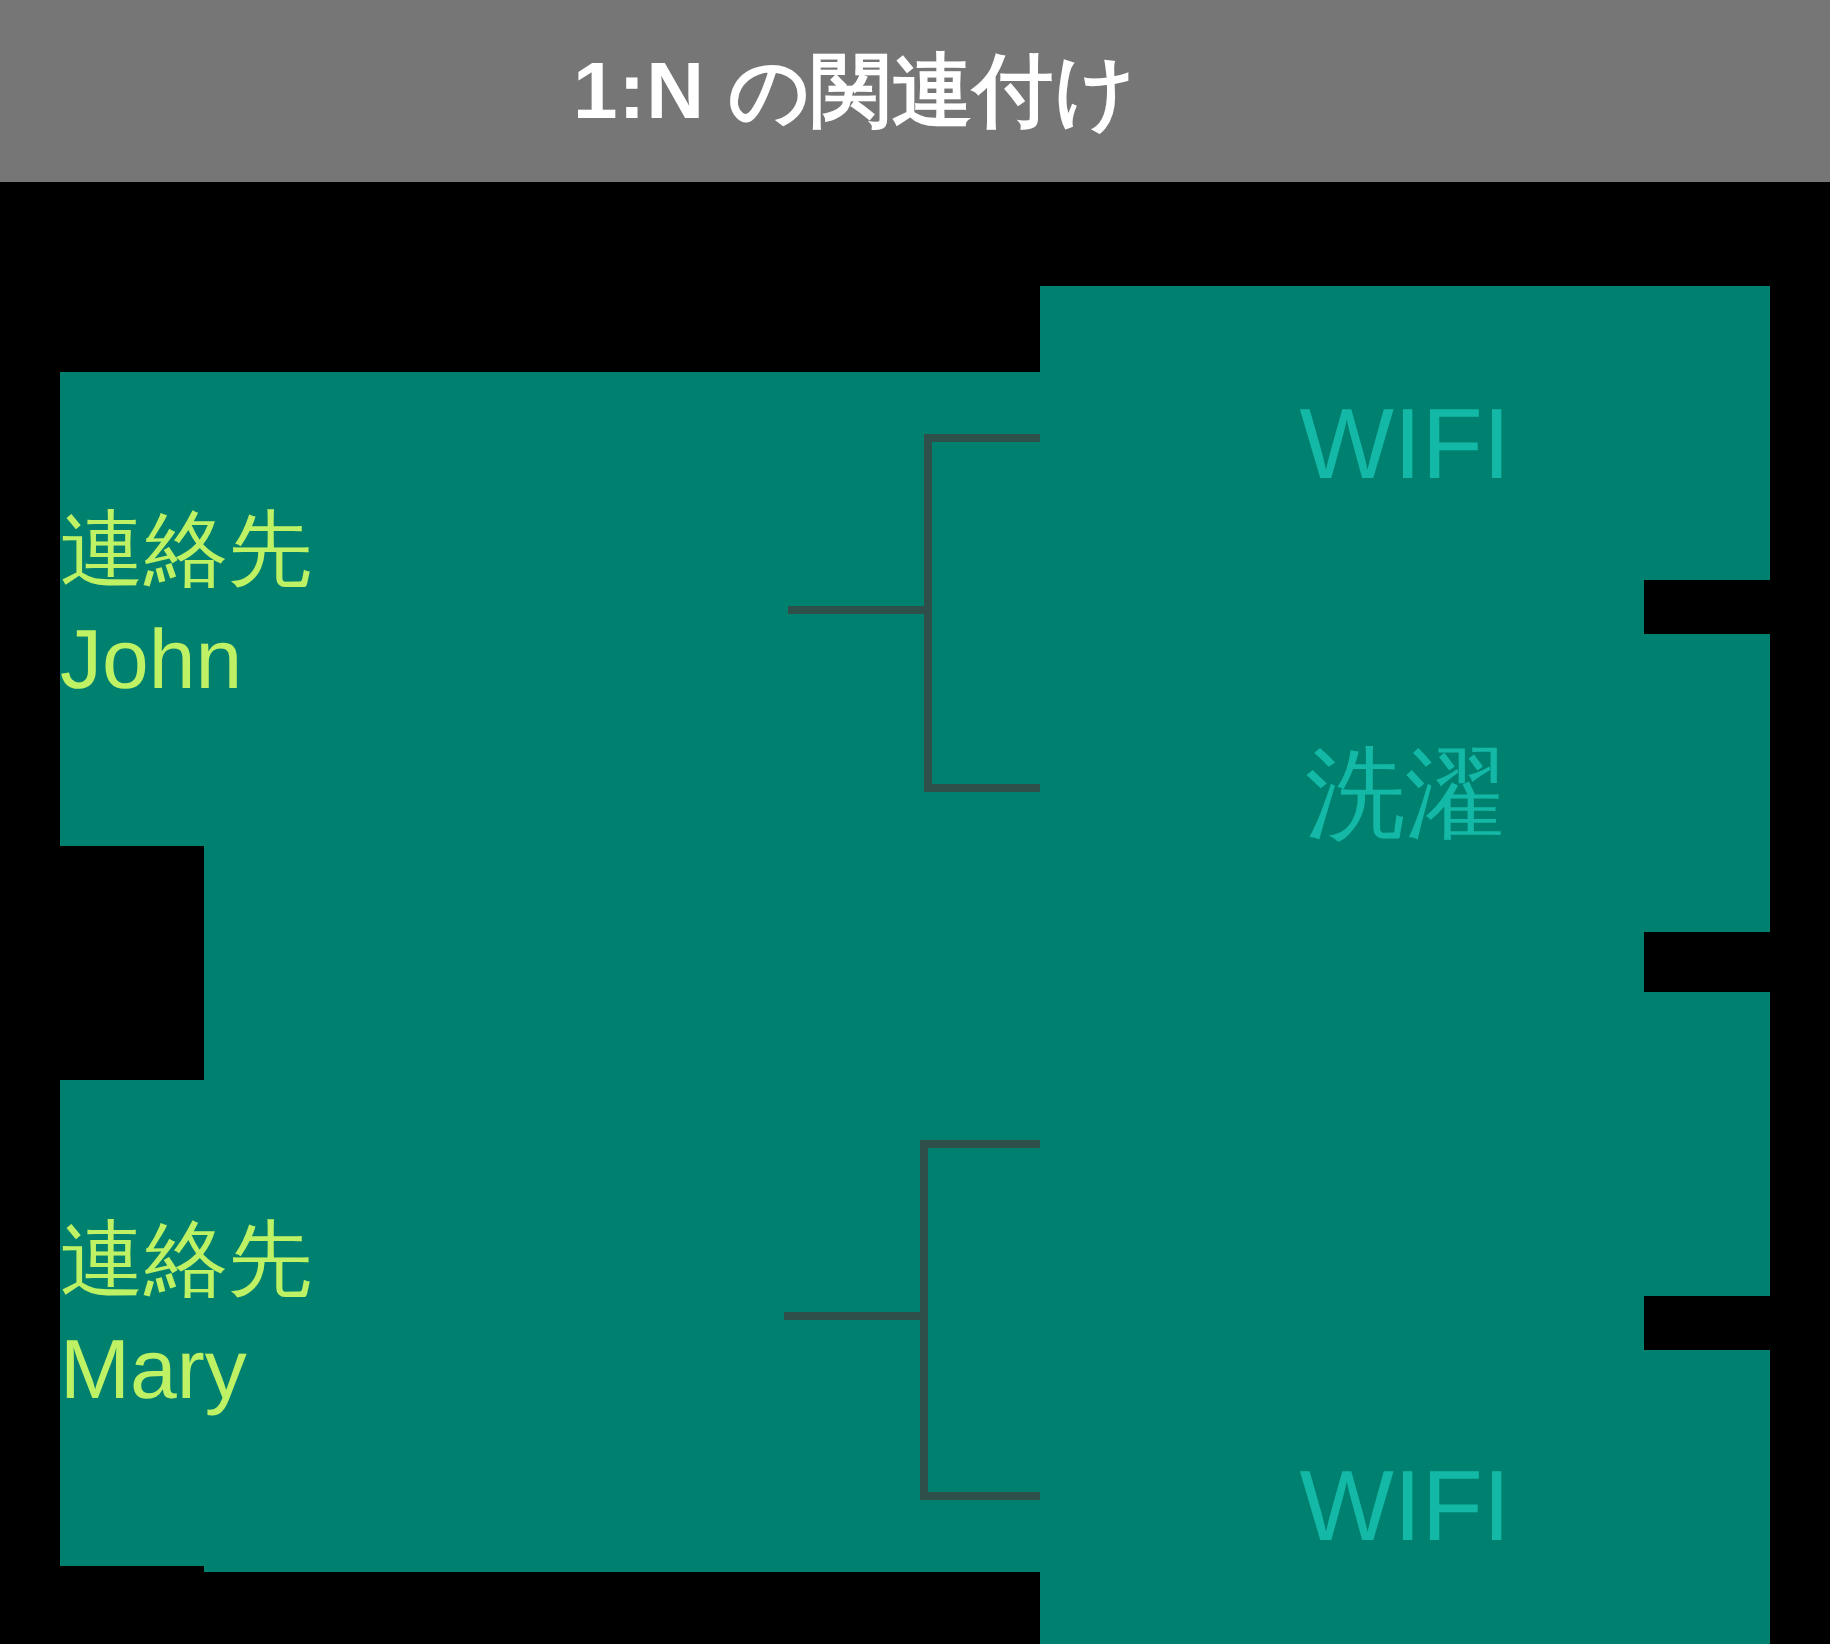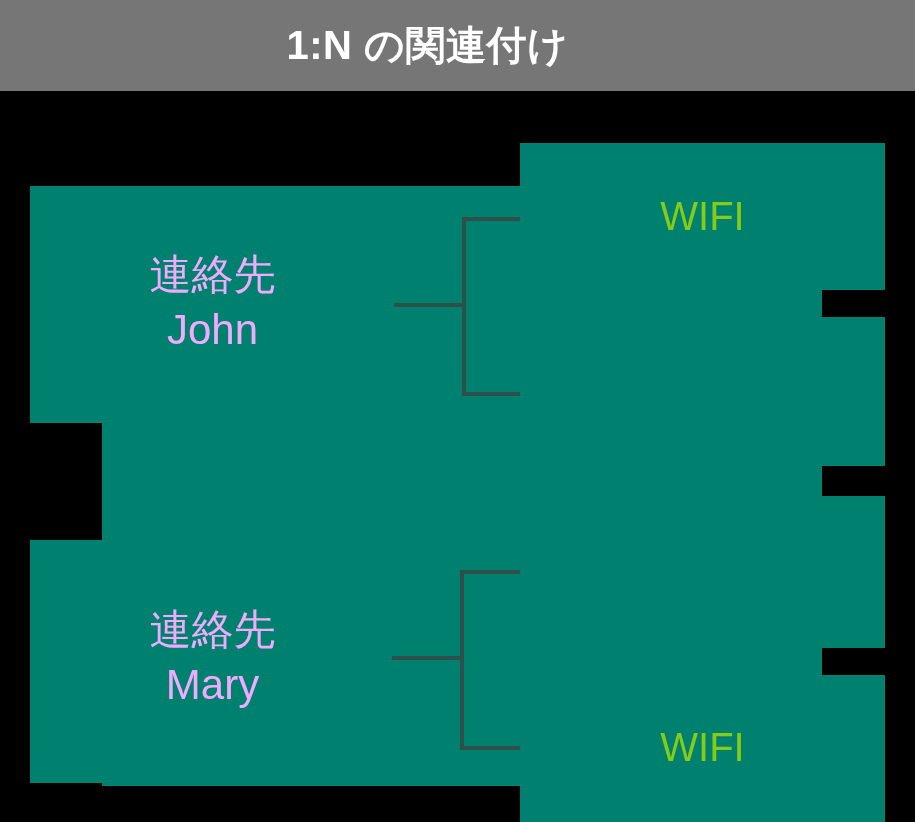--- a/index.html
+++ b/index.html
@@ -64,34 +64,34 @@
   #right-block-2 { left: 520px; top: 290px; width: 302px; height: 27px;  }
   #right-block-3 { left: 520px; top: 317px; width: 365px; height: 149px; }
   #right-block-4 { left: 520px; top: 466px; width: 302px; height: 30px;  }
   #right-block-5 { left: 520px; top: 496px; width: 365px; height: 152px; }
   #right-block-6 { left: 520px; top: 648px; width: 302px; height: 27px;  }
   #right-block-7 { left: 520px; top: 675px; width: 365px; height: 147px; }
 
   
   .entity-label {
     position: absolute;
-    color: #f0abfc;
+    color: #bef264;
     font-size: 42px;
     line-height: 1.32;
-    text-align: center;
+    text-align: left;
     white-space: pre-line;
     pointer-events: none;
   }
   #label-contact-john { left: 30px;  top: 247px; width: 365px; }
   #label-contact-mary { left: 30px;  top: 602px; width: 365px; }
 
   .item-label {
     position: absolute;
-    color: #84cc16;
-    font-size: 40px;
+    color: #14b8a6;
+    font-size: 50px;
     line-height: 1.2;
     text-align: center;
     white-space: nowrap;
   }
   #label-wifi-1    { left: 520px; top: 192px; width: 365px; }
   #label-laundry   { left: 520px; top: 367px; width: 365px; }
   #label-minibar   { left: 520px; top: 551px; width: 365px; }
   #label-wifi-2    { left: 520px; top: 723px; width: 365px; }
 
   
@@ -146,15 +146,16 @@
     <div class="conn-line" id="c2-top"></div>
     <div class="conn-line" id="c2-bottom"></div>
   </div>
 
   <div class="entity-label" id="label-contact-john">連絡先
 John</div>
   <div class="entity-label" id="label-contact-mary">連絡先
 Mary</div>
 
   <div class="item-label" id="label-wifi-1">WIFI</div>
+  <div class="item-label" id="label-laundry">洗濯</div>
   <div class="item-label" id="label-wifi-2">WIFI</div>
 
 </div>
 
 </body></html>

